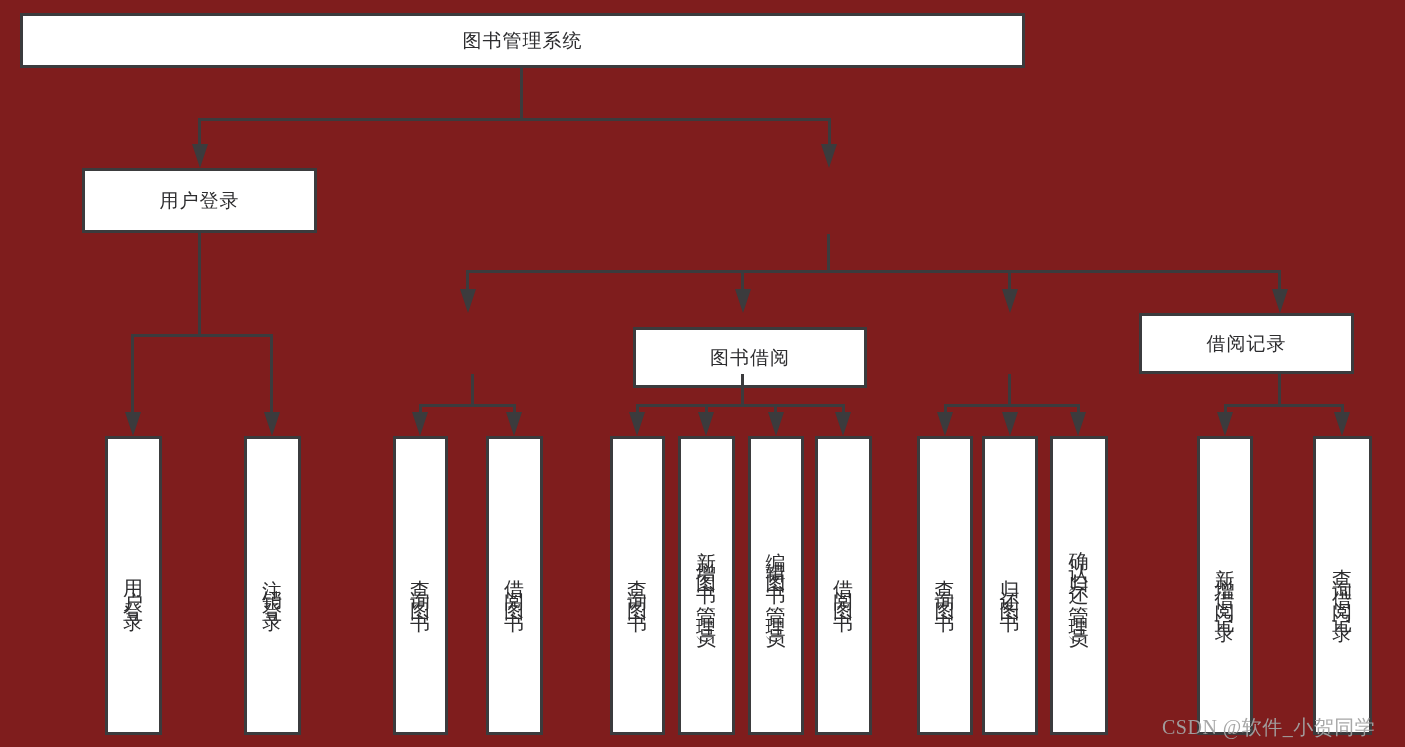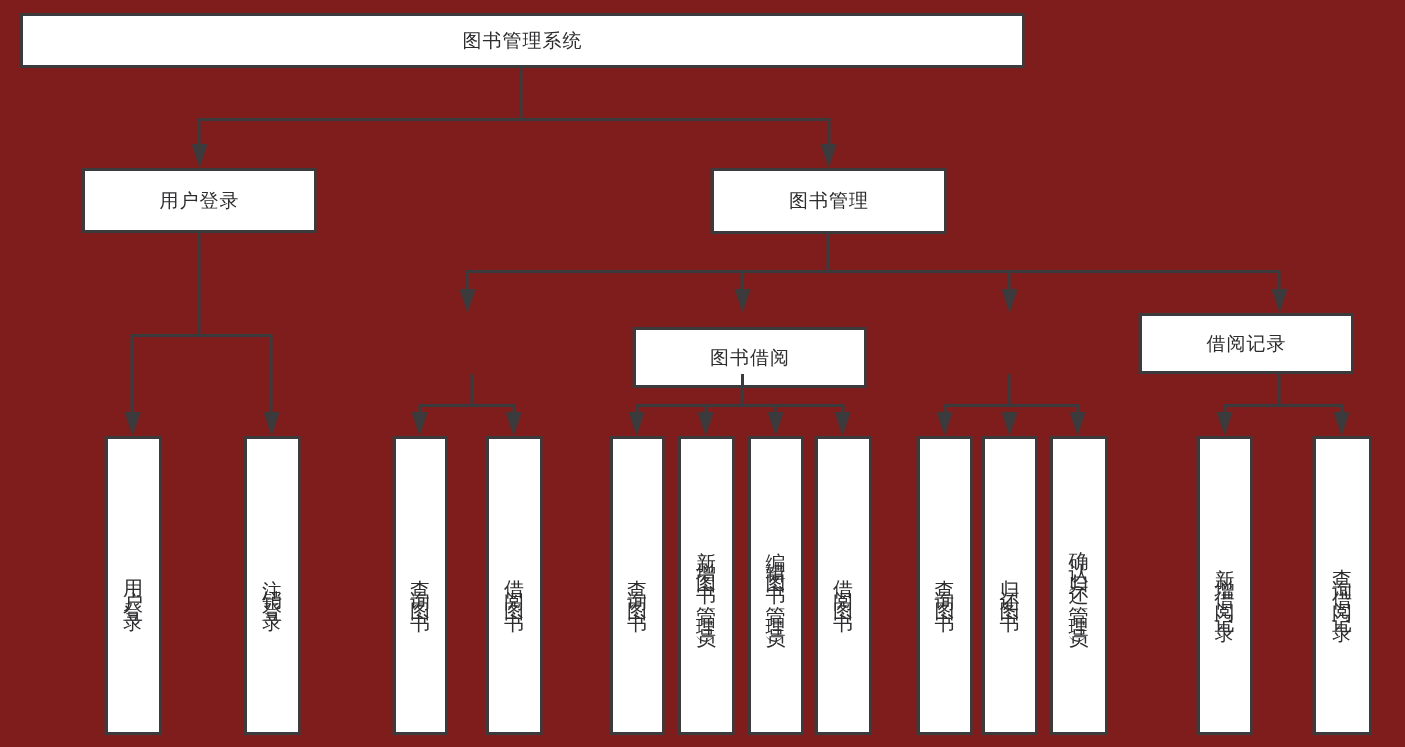--- a/index.html
+++ b/index.html
@@ -43,23 +43,20 @@
 <body>
 
 <div class="stage">
 
   <div class="box" style="left:20px;top:13px;width:1005px;height:55px">
     <span>图书管理系统</span>
   </div>
 
   <div class="box" style="left:82px;top:168px;width:235px;height:65px">
     <span>用户登录</span>
-  </div>
-  <div class="box" style="left:711px;top:168px;width:236px;height:66px">
-    <span>图书管理</span>
   </div>
 
   <div class="box" style="left:633px;top:327px;width:234px;height:61px">
     <span>图书借阅</span>
   </div>
   <div class="box" style="left:1139px;top:313px;width:215px;height:61px">
     <span>借阅记录</span>
   </div>
 
   <div class="vbox" style="left:105px;width:57px">
@@ -157,14 +154,15 @@
   <div class="arr" style="left:1002px;top:412px"></div>
   <div class="arr" style="left:1070px;top:412px"></div>
 
   <div class="vline" style="left:1278px;top:374px;height:33px"></div>
   <div class="hline" style="left:1224px;top:404px;width:120px"></div>
   <div class="vline" style="left:1224px;top:404px;height:11px"></div>
   <div class="vline" style="left:1341px;top:404px;height:11px"></div>
   <div class="arr" style="left:1217px;top:412px"></div>
   <div class="arr" style="left:1334px;top:412px"></div>
 
+  <div class="watermark">CSDN @软件_小贺同学</div>
 
 </div>
 
 </body></html>

